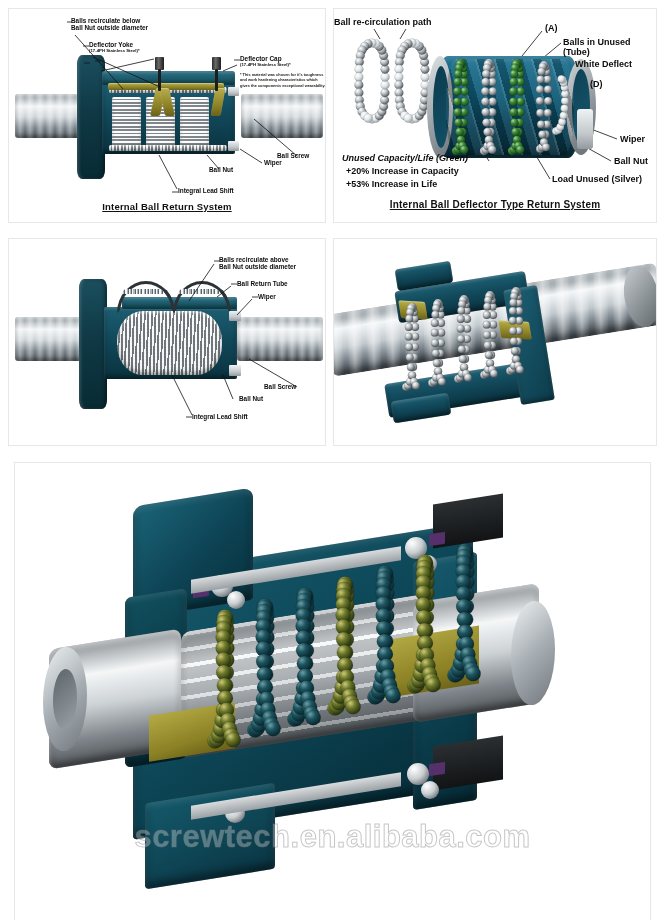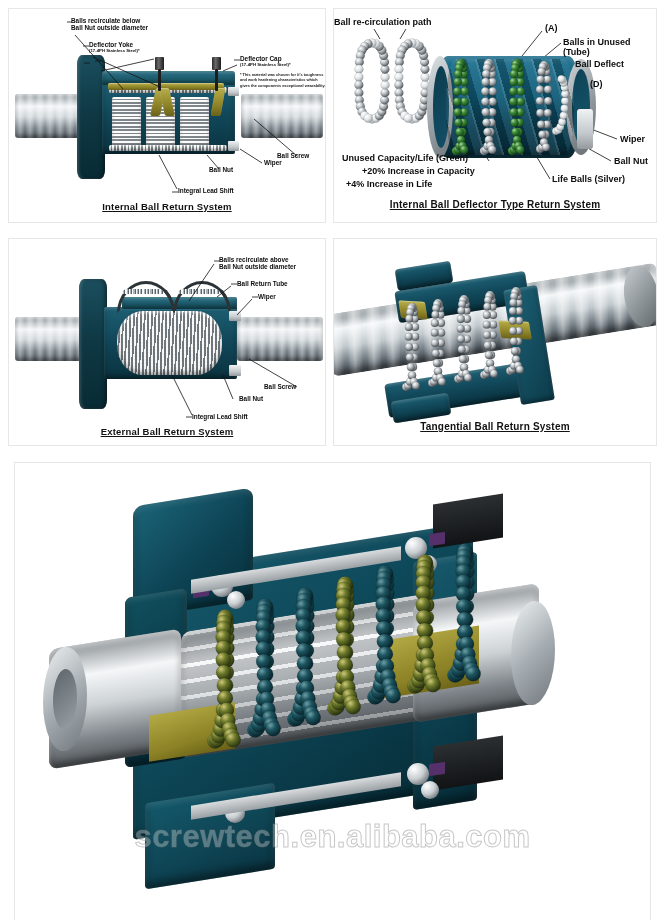--- a/index.html
+++ b/index.html
@@ -423,29 +423,29 @@
           <circle cx="230.45886895286438" cy="78.60260423466968" r="3.8" fill="url(#bgWhite)" stroke="rgba(0,0,0,.28)" stroke-width=".4"></circle>
           <circle cx="229.6349913882957" cy="73.8313557267936" r="3.8" fill="url(#bgWhite)" stroke="rgba(0,0,0,.28)" stroke-width=".4"></circle>
           <circle cx="228.55291427061513" cy="70.88592851648423" r="3.8" fill="url(#bgWhite)" stroke="rgba(0,0,0,.28)" stroke-width=".4"></circle>
           <circle cx="227.34293831015276" cy="70.00890955063551" r="3.8" fill="url(#bgWhite)" stroke="rgba(0,0,0,.28)" stroke-width=".4"></circle>
         </g>
     </svg>
 
     <div class="lbl s9" style="left:211px;top:14px;">(A)</div>
     <div class="lbl s9" style="left:229px;top:28px;">Balls in Unused</div>
     <div class="lbl s9" style="left:229px;top:38px;">(Tube)</div>
-    <div class="lbl s9" style="left:241px;top:50px;">Ball Deflect</div>
+    <div class="lbl s9" style="left:241px;top:50px;">White Deflect</div>
     <div class="lbl s9" style="left:256px;top:70px;">(D)</div>
     <div class="lbl s9" style="left:286px;top:125px;">Wiper</div>
     <div class="lbl s9" style="left:280px;top:147px;">Ball Nut</div>
-    <div class="lbl s9" style="left:218px;top:165px;">Life Balls (Silver)</div>
-
-    <div class="lbl s9" style="left:8px; top:144px;">Unused Capacity/Life (Green)</div>
-    <div class="lbl s9" style="left:28px;top:157px;text-align:center;">+20% Increase in Capacity</div>
-    <div class="lbl s9" style="left:12px;top:170px;">+4% Increase in Life</div>
+    <div class="lbl s9" style="left:218px;top:165px;">Load Unused (Silver)</div>
+
+    <div class="lbl s9" style="left:8px; top:144px;font-style:italic;">Unused Capacity/Life (Green)</div>
+    <div class="lbl s9" style="left:12px;top:157px;text-align:center;">+20% Increase in Capacity</div>
+    <div class="lbl s9" style="left:12px;top:170px;">+53% Increase in Life</div>
 
     <div class="caption cap-md" style="top:190px;">Internal Ball Deflector Type Return System</div>
   </div>
 
   <div class="panel p-ml">
 
     <div class="shaft" style="left:6px;  top:78px;width:72px; height:44px;"></div>
     <div class="shaft" style="left:228px;top:78px;width:86px; height:44px;"></div>
     <div class="flange" style="left:70px; top:40px;width:28px; height:130px;"></div>
     <div class="nutbody" style="left:95px; top:68px;width:133px;height:72px;border-radius:2px;"></div>
@@ -481,21 +481,20 @@
     </svg>
 
     <div class="lbl s7" style="left:210px;top:17px;">Balls recirculate above
 Ball Nut outside diameter</div>
     <div class="lbl s7" style="left:228px;top:41px;">Ball Return Tube</div>
     <div class="lbl s7" style="left:249px;top:54px;">Wiper</div>
     <div class="lbl s7" style="left:255px;top:144px;">Ball Screw</div>
     <div class="lbl s7" style="left:230px;top:156px;">Ball Nut</div>
     <div class="lbl s7" style="left:183px;top:174px;">Integral Lead Shift</div>
 
-    <div class="caption cap-sm" style="top:187px;">External Ball Return System</div>
   </div>
 
   <div class="panel p-mr">
 
     <div style="position:absolute;left:-6px;top:46px;width:336px;height:118px;
          transform:rotate(-9deg);transform-origin:0 50%;">
       <div style="position:absolute;left:0;top:30px;width:336px;height:62px;border-radius:6px;
            background:
              repeating-linear-gradient(97deg,#5f666a 0 4px,#b5bcc0 8px,#eef1f2 11px,#b5bcc0 14px,#5f666a 19px),
              linear-gradient(180deg,#8b9195 0%,#f5f7f8 25%,#ccd1d4 55%,#7b8186 82%,#4f5357 100%);
@@ -638,21 +637,20 @@
           <circle cx="178.7044450422656" cy="81.64723819589918" r="3.9" fill="url(#bgGrey)" stroke="rgba(0,0,0,.28)" stroke-width=".4"></circle>
           <circle cx="179" cy="91.99999999999999" r="3.9" fill="url(#bgGrey)" stroke="rgba(0,0,0,.28)" stroke-width=".4"></circle>
           <circle cx="179.7044450422656" cy="102.35276180410081" r="3.9" fill="url(#bgGrey)" stroke="rgba(0,0,0,.28)" stroke-width=".4"></circle>
           <circle cx="180.80384757729337" cy="112" r="3.9" fill="url(#bgGrey)" stroke="rgba(0,0,0,.28)" stroke-width=".4"></circle>
           <circle cx="182.2573593128807" cy="120.2842712474619" r="3.9" fill="url(#bgGrey)" stroke="rgba(0,0,0,.28)" stroke-width=".4"></circle>
           <circle cx="184" cy="126.64101615137753" r="3.9" fill="url(#bgGrey)" stroke="rgba(0,0,0,.28)" stroke-width=".4"></circle>
           <circle cx="185.94708572938487" cy="130.63703305156272" r="3.9" fill="url(#bgGrey)" stroke="rgba(0,0,0,.28)" stroke-width=".4"></circle>
         </g>
     </svg>
 
-    <div class="caption cap-md" style="top:182px;">Tangential Ball Return System</div>
   </div>
 
   <div class="panel p-bot">
 
     <div class="bcase" style="left:118px;top:86px;width:340px;height:264px;
          transform:skewY(-9deg);border-radius:4px;"></div>
     <div class="bcase" style="left:118px;top:34px;width:120px;height:112px;
          transform:skewY(-9deg);border-radius:10px 10px 4px 4px;
          background:linear-gradient(140deg,#1b6478,#0d4354 55%,#07303c);"></div>
     <div class="bcase" style="left:110px;top:130px;width:62px;height:170px;

